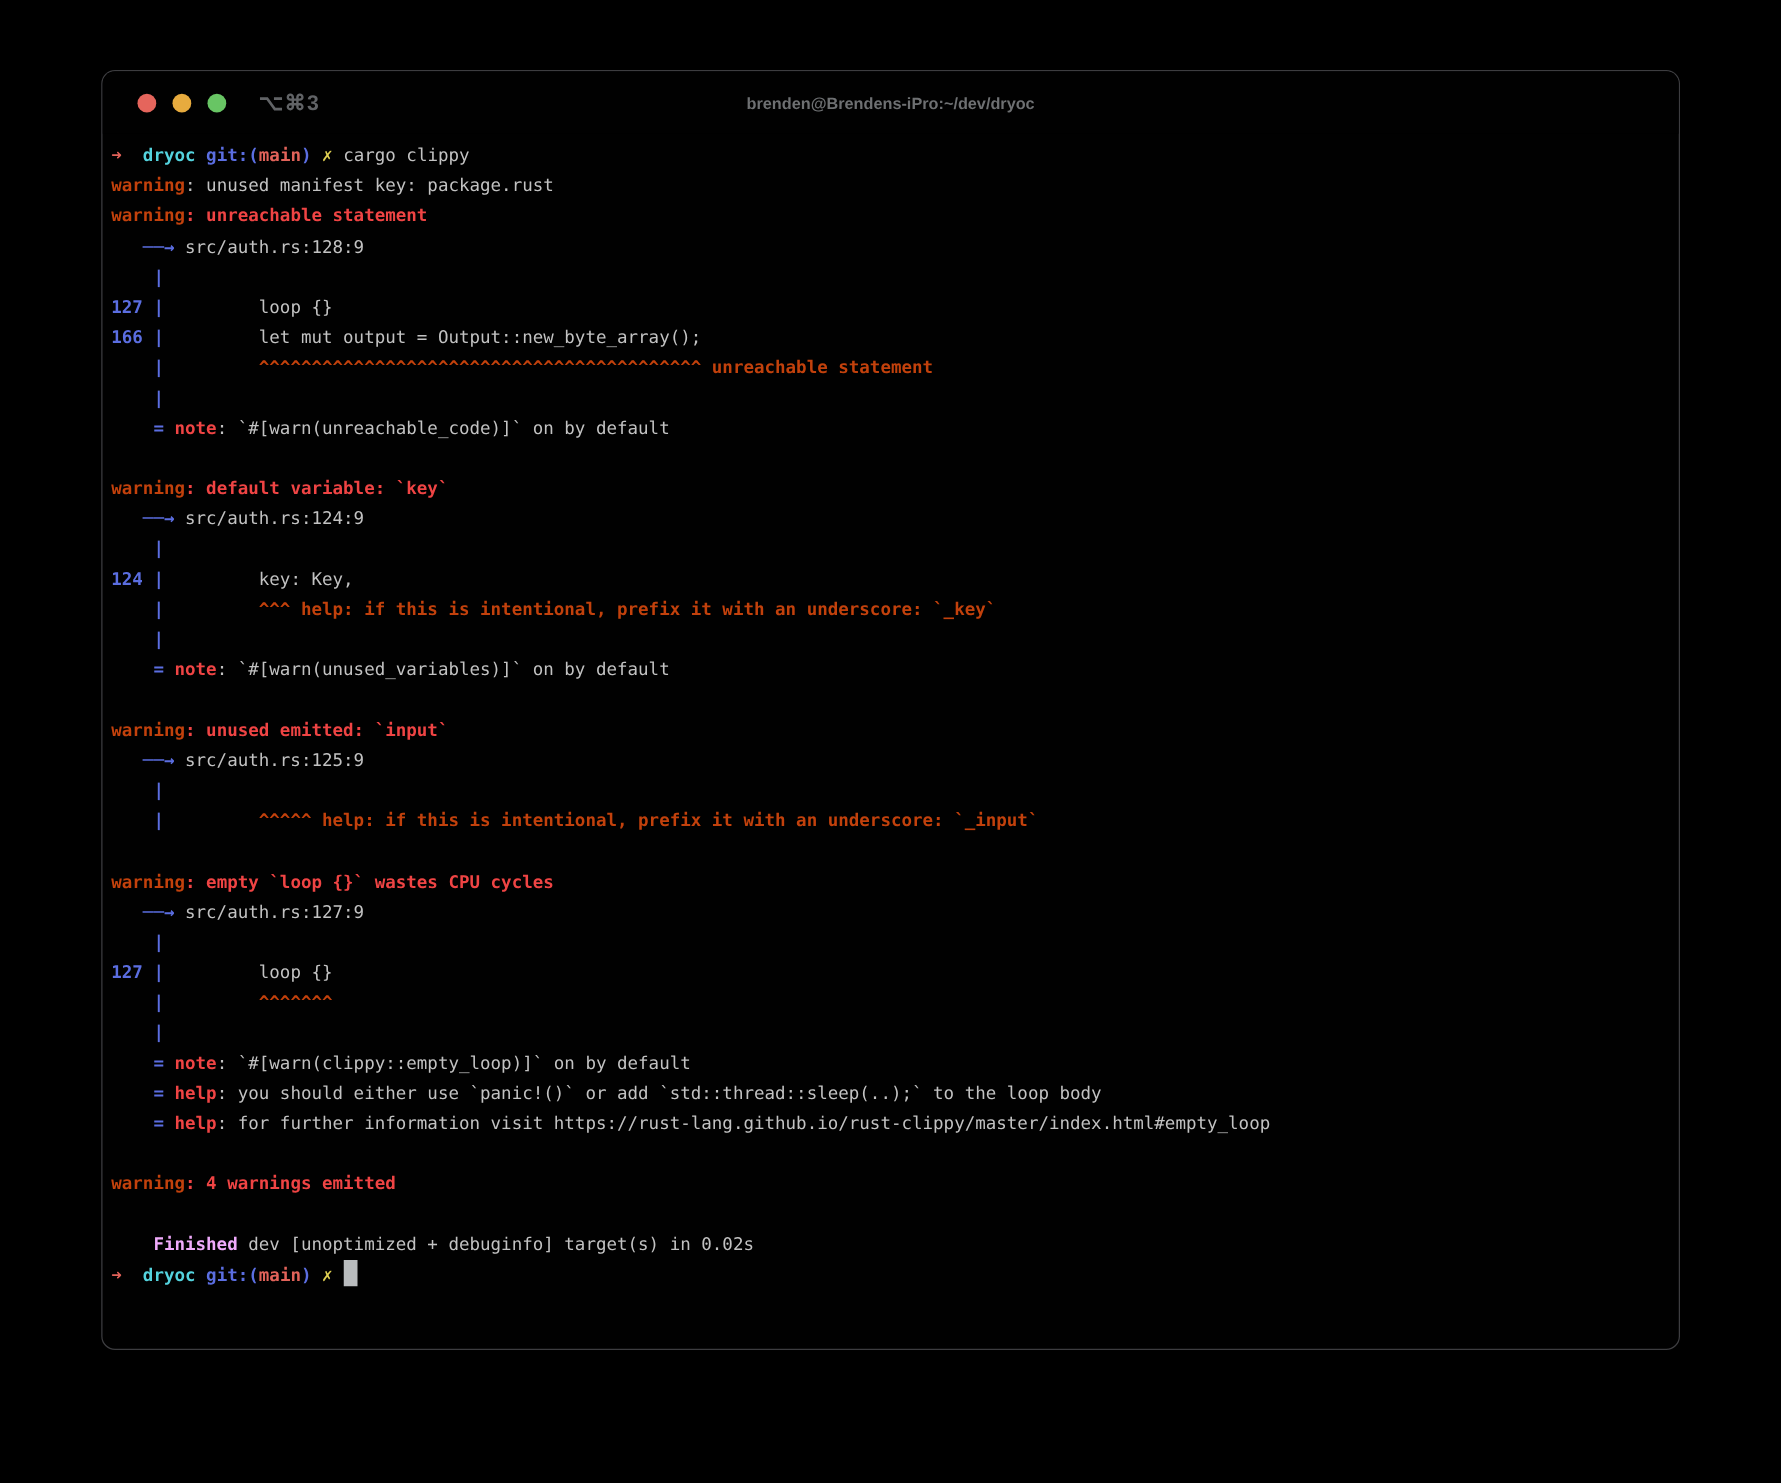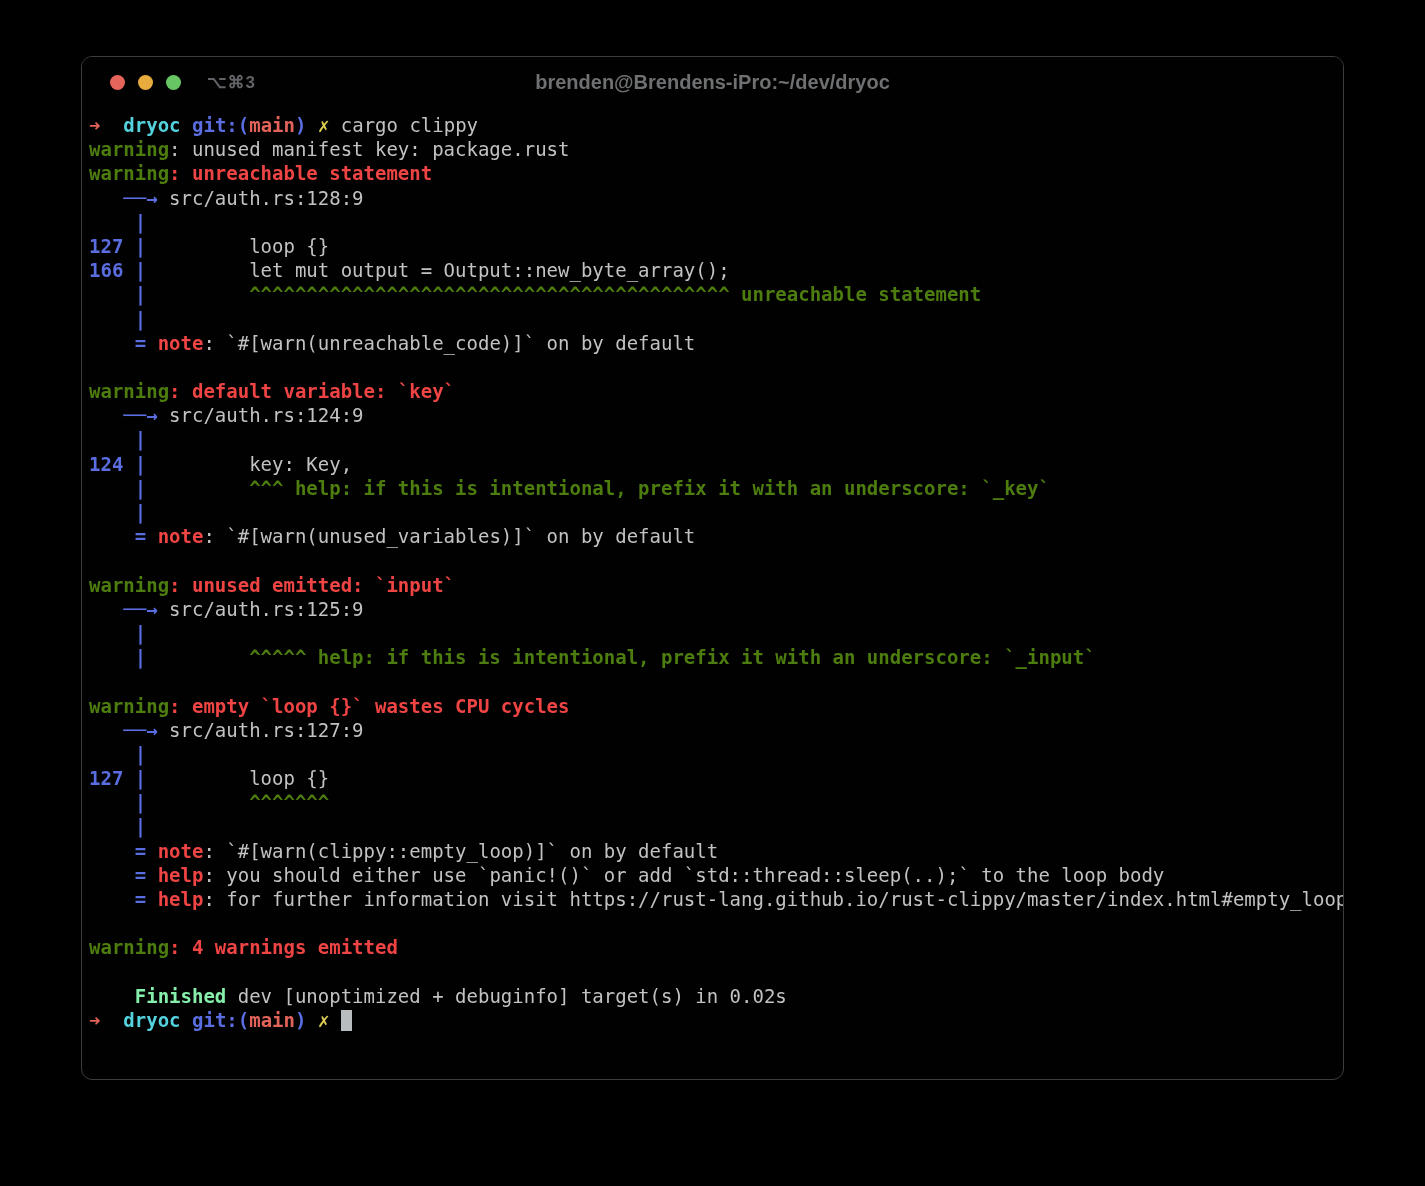--- a/index.html
+++ b/index.html
@@ -34,40 +34,40 @@
     font-size: 17px;
     color: #616366;
     letter-spacing: 1px;
   }
   .tb-title {
     position: absolute;
     left: 0; right: 0;
     text-align: center;
     font-family: "Liberation Sans", sans-serif;
     font-weight: bold;
-    font-size: 20px;
+    font-size: 13px;
     color: #6e7072;
   }
 
   .term {
     padding: 6px 0 0 7px;
     font-family: "DejaVu Sans Mono", "DejaVu Sans", monospace;
-    font-size: 19px;
+    font-size: 14px;
     line-height: 24.2px;
   }
   .tl { height: 24.2px; white-space: pre; }
 
   .s-r  { color: #e2635a; font-weight: bold; }   
   .s-c  { color: #54d3de; font-weight: bold; }   
   .s-b  { color: #5b6ee1; font-weight: bold; }   
   .s-y  { color: #e0d052; }                      
-  .s-yb { color: #4d7c0f; font-weight: bold; }   
+  .s-yb { color: #c2410c; font-weight: bold; }   
   .s-g  { color: #c2c2c2; }                      
   .s-w  { color: #ef4444; font-weight: bold; }   
-  .s-gr { color: #86efac; font-weight: bold; }   
+  .s-gr { color: #f0abfc; font-weight: bold; }   
 
   .cursor {
     display: inline-block;
     width: 11.4px; height: 21px;
     background: #b9bcbe;
     vertical-align: -4px;
   }
 </style>
 </head>
 <body>

